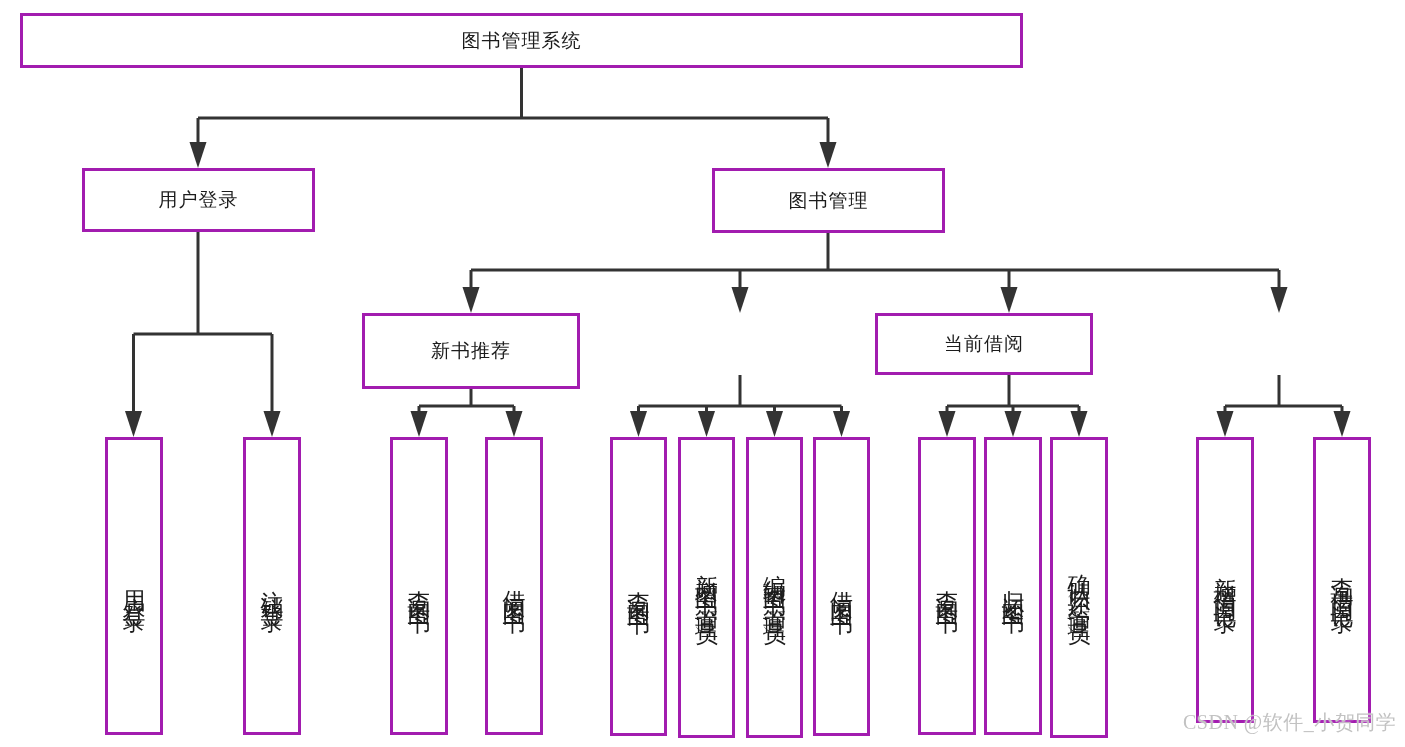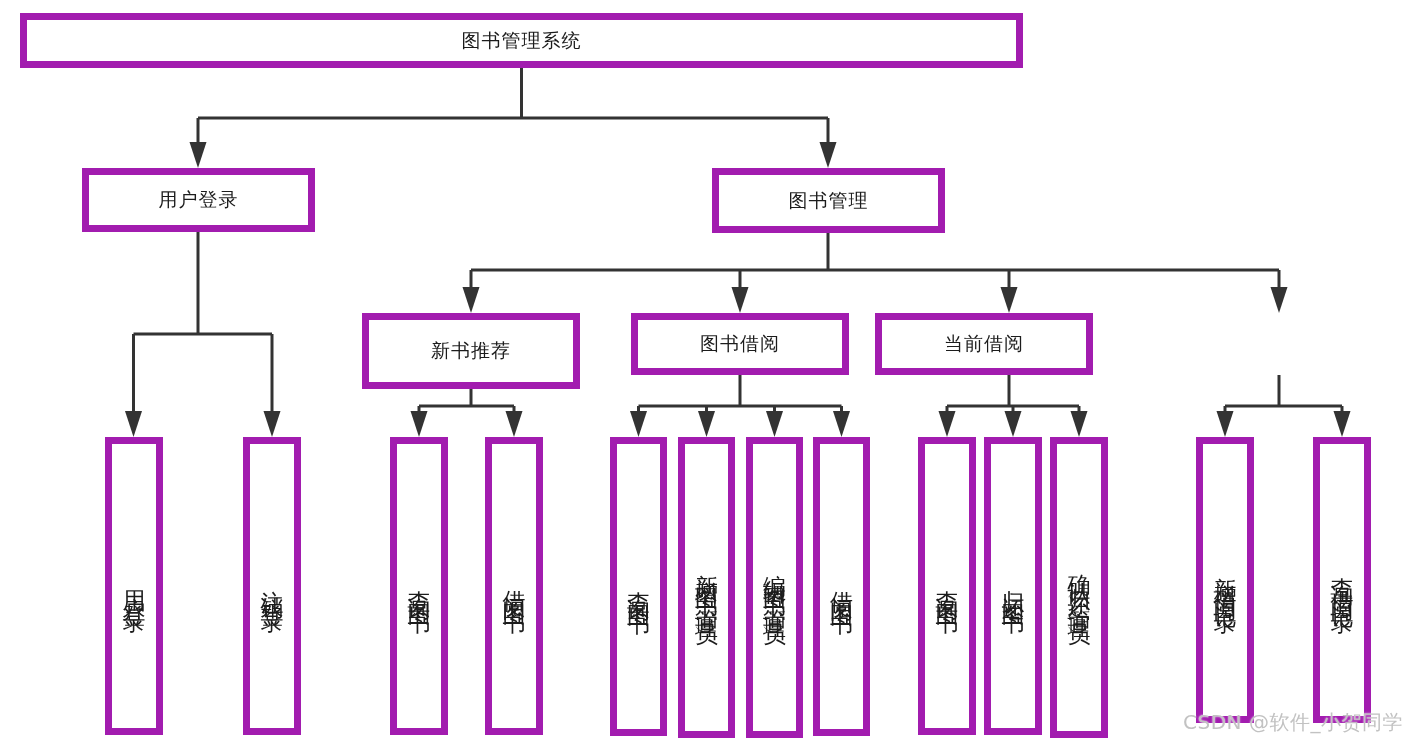--- a/index.html
+++ b/index.html
@@ -19,21 +19,21 @@
     position: absolute;
     left: 0;
     top: 0;
     width: 1405px;
     height: 747px;
     z-index: 1;
   }
   .box {
     position: absolute;
     box-sizing: border-box;
-    border: 7px solid #a21caf;
+    border: 3px solid #a21caf;
     background: #ffffff;
     display: flex;
     align-items: center;
     justify-content: center;
     z-index: 2;
     color: #1c1c1c;
   }
   .box.h span {
     font-size: 19px;
     letter-spacing: 1px;
@@ -49,20 +49,21 @@
   .watermark {
     position: absolute;
     left: 1183px;
     top: 709px;
     font-size: 20px;
     color: #c2c2c2;
     text-shadow: 0 0 2px #ffffff;
     white-space: nowrap;
     z-index: 3;
     letter-spacing: 0.5px;
+    font-family: Liberation Serif, serif;
   }
 </style>
 </head>
 <body>
 
 <div class="canvas">
 
   <svg class="connectors" viewBox="0 0 1405 747" xmlns="http://www.w3.org/2000/svg">
     <g stroke="#333333" stroke-width="3" fill="none">
 
@@ -143,23 +144,20 @@
   <div class="box h" style="left:82px;top:168px;width:233px;height:64px">
     <span>用户登录</span>
   </div>
   <div class="box h" style="left:712px;top:168px;width:233px;height:65px">
     <span>图书管理</span>
   </div>
 
   <div class="box h" style="left:362px;top:313px;width:218px;height:76px">
     <span>新书推荐</span>
   </div>
-  <div class="box h" style="left:631px;top:313px;width:218px;height:62px">
-    <span>图书借阅</span>
-  </div>
   <div class="box h" style="left:875px;top:313px;width:218px;height:62px">
     <span>当前借阅</span>
   </div>
 
   <div class="box v" style="left:105px;top:437px;width:58px;height:298px">
     <span>用户登录</span>
   </div>
   <div class="box v" style="left:243px;top:437px;width:58px;height:298px">
     <span>注销登录</span>
   </div>

